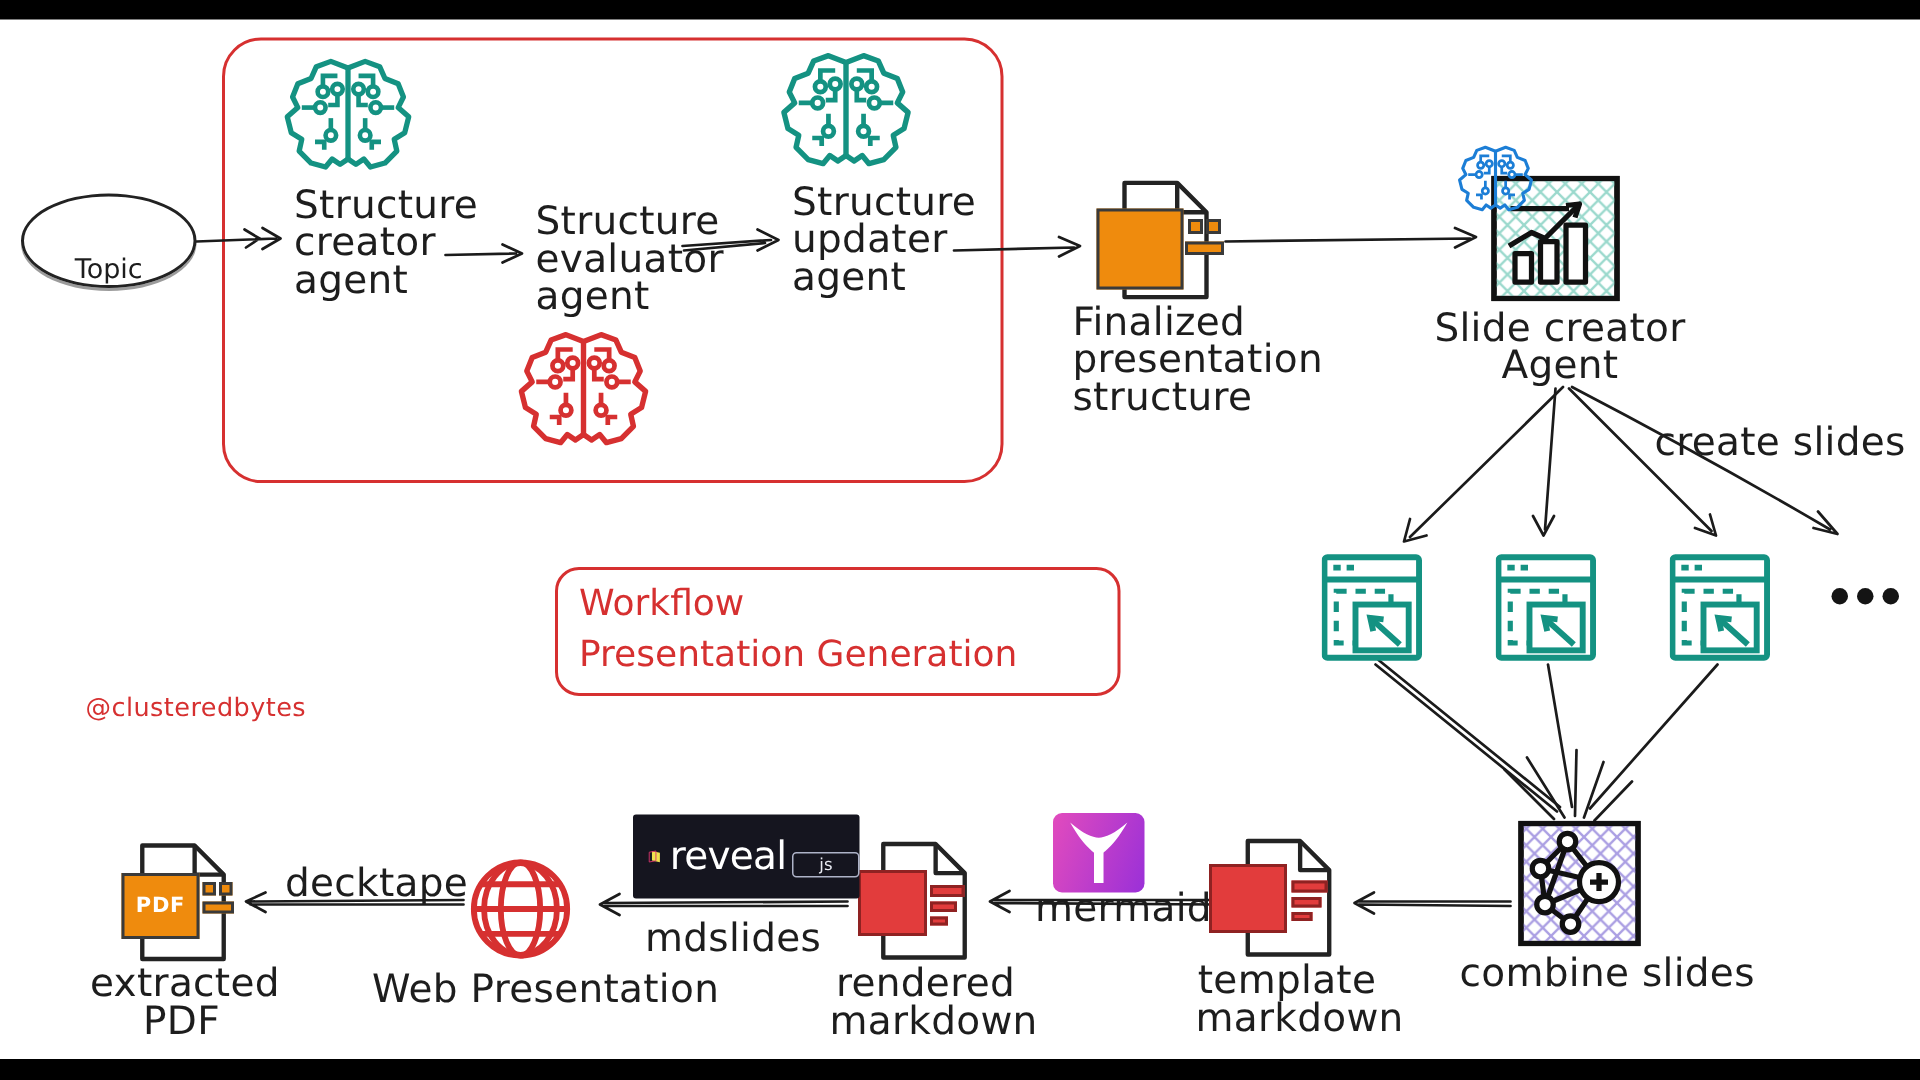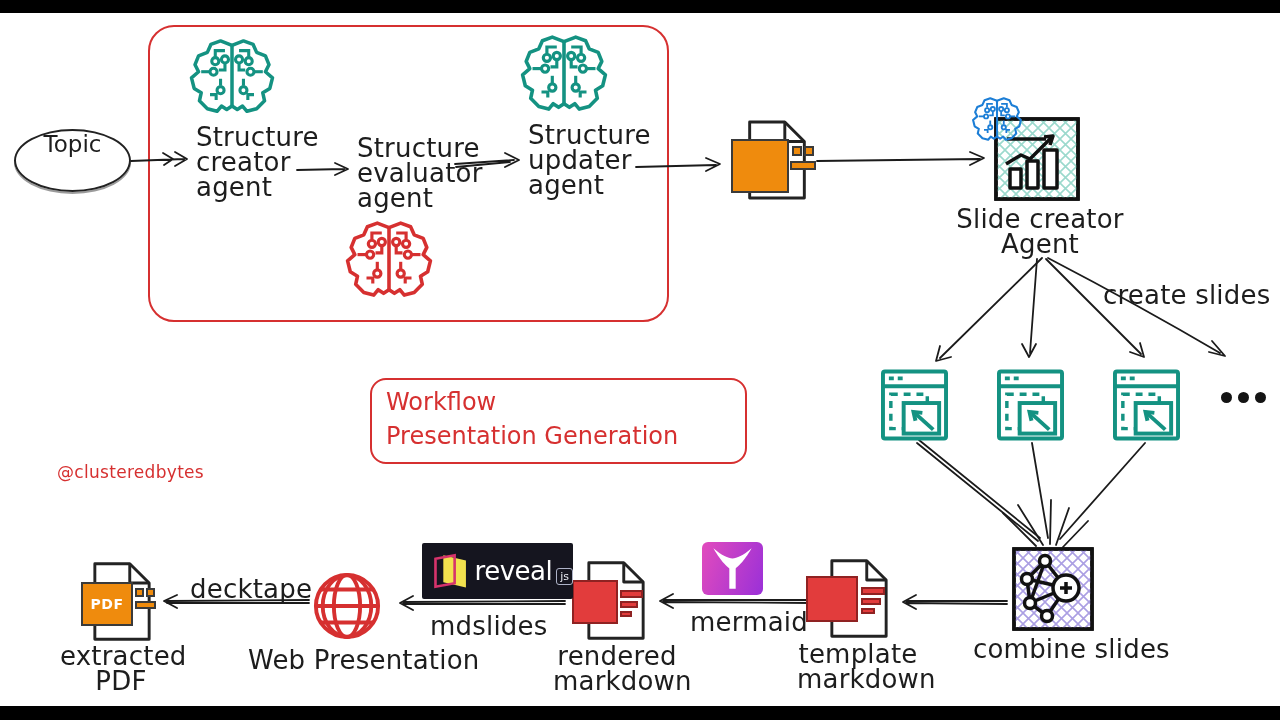--- a/index.html
+++ b/index.html
@@ -10,36 +10,36 @@
   .overlay{position:absolute;left:0;top:0;width:1280px;height:720px;z-index:1;pointer-events:none;}
   .node{position:absolute;z-index:2;}
   .lbl{position:absolute;z-index:3;font-size:26px;line-height:25px;letter-spacing:.2px;}
   .lbl span{display:block;white-space:nowrap;}
   .center{text-align:center;}
   .red-frame{position:absolute;border:2px solid var(--red);border-radius:26px;z-index:0;}
   .title-box{position:absolute;border:2.5px solid var(--red);border-radius:16px;color:var(--red);
              font-size:24px;line-height:34px;padding:5px 14px;z-index:3;}
   .watermark{position:absolute;color:var(--red);font-size:17px;z-index:3;letter-spacing:.3px;margin-top:28px;}
   .ellipse{position:absolute;border:2.5px solid #222;border-radius:50%;display:flex;
-           align-items:flex-start;justify-content:center;font-size:23px;z-index:2;
+           align-items:flex-end;justify-content:center;font-size:18px;z-index:2;
            box-shadow:0 2px 0 rgba(34,34,34,.45);}
   .brain{position:absolute;z-index:2;}
   .teal{color:var(--teal);} .redc{color:var(--red);} .bluec{color:var(--blue);}
   .sq{position:absolute;z-index:3;border:2px solid #3a3a3a;box-sizing:border-box;}
   .orange-f{background:var(--orange);}
   .redf{background:var(--doc_red);border-color:#8f2222;}
   .pdf-badge{display:flex;align-items:center;justify-content:center;color:#fff;
              font-weight:bold;font-size:14px;letter-spacing:.5px;}
   .dots{position:absolute;display:flex;gap:6px;z-index:2;}
   .dots span{width:11px;height:11px;border-radius:50%;background:#141414;}
   .reveal-logo{position:absolute;display:flex;align-items:center;background:var(--reveal_bg);
                border-radius:2px;padding-left:10px;z-index:2;}
   .reveal-word{color:#fff;font-size:26px;letter-spacing:-.5px;margin-left:6px;}
   .reveal-js{color:#e8eaf2;border:1.5px solid #aeb3c8;border-radius:3px;font-size:11px;
-             padding:1px 3px;margin-left:4px;margin-top:10px;}
+             padding:1px 17px;margin-left:4px;margin-top:10px;}
   .mermaid-box{position:absolute;border-radius:6px;z-index:2;
                background:linear-gradient(110deg,var(--mermaid_a),var(--mermaid_b));}
 </style>
 </head>
 <body>
 
 <div class="stage">
 
   <svg width="0" height="0" style="position:absolute" aria-hidden="true">
     <defs>
@@ -154,20 +154,25 @@
 
   <div class="node">
     <svg class="abs" style="left:744px;top:119px" width="66" height="82">
         <use href="#doc"></use>
       </svg>
     <div class="sq orange-f abs" style="left:731px;top:139px;width:58px;height:54px"></div>
     <div class="sq orange-f abs" style="left:792px;top:146px;width:10px;height:10px"></div>
     <div class="sq orange-f abs" style="left:804px;top:146px;width:10px;height:10px"></div>
     <div class="sq orange-f abs" style="left:790px;top:161px;width:26px;height:9px"></div>
   </div>
+  <div class="lbl" style="left:715px;top:203px">
+    <span>Finalized</span>
+    <span>presentation</span>
+    <span>structure</span>
+  </div>
 
   <svg class="node" style="left:994px;top:117px" width="86" height="84" viewBox="0 0 86 84">
     <rect x="2" y="2" width="82" height="80" fill="#fff" stroke="#111" stroke-width="3.5"></rect>
     <rect x="2" y="2" width="82" height="80" fill="url(#hatchT)" stroke="#111" stroke-width="3.5"></rect>
     <g stroke="#111" stroke-width="3.5" fill="#fff" stroke-linejoin="round">
       <path d="M13 22 H52" fill="none"></path>
       <path d="M12 47 L27 38 L36 42 L58 20" fill="none"></path>
       <path d="M50 20 L59 19 L56 28" fill="none"></path>
       <rect x="16" y="52" width="11" height="19"></rect>
       <rect x="33" y="44" width="11" height="27"></rect>
@@ -229,21 +234,21 @@
   <div class="lbl center" style="left:797px;top:642px;width:122px">
     <span>template</span>
     <span>markdown</span>
   </div>
 
   <div class="mermaid-box" style="left:702px;top:542px;width:61px;height:53px">
     <svg width="61" height="53" viewBox="0 0 100 100">
       <path d="M14 12 C30 40 40 46 44 50 L44 88 L56 88 L56 50 C60 46 70 40 86 12 C70 26 58 31 50 31 C42 31 30 26 14 12 Z" fill="#fff"></path>
     </svg>
   </div>
-  <div class="lbl center" style="left:690px;top:610px;width:95px">
+  <div class="lbl center" style="left:690px;top:594px;width:95px">
     <span>mermaid</span>
   </div>
 
   <div class="node">
     <svg class="abs" style="left:584px;top:559px" width="64" height="83">
         <use href="#doc"></use>
       </svg>
     <div class="sq redf abs" style="left:572px;top:580px;width:46px;height:44px"></div>
     <div class="sq redf abs" style="left:620px;top:590px;width:23px;height:8px"></div>
     <div class="sq redf abs" style="left:620px;top:601px;width:18px;height:7px"></div>

